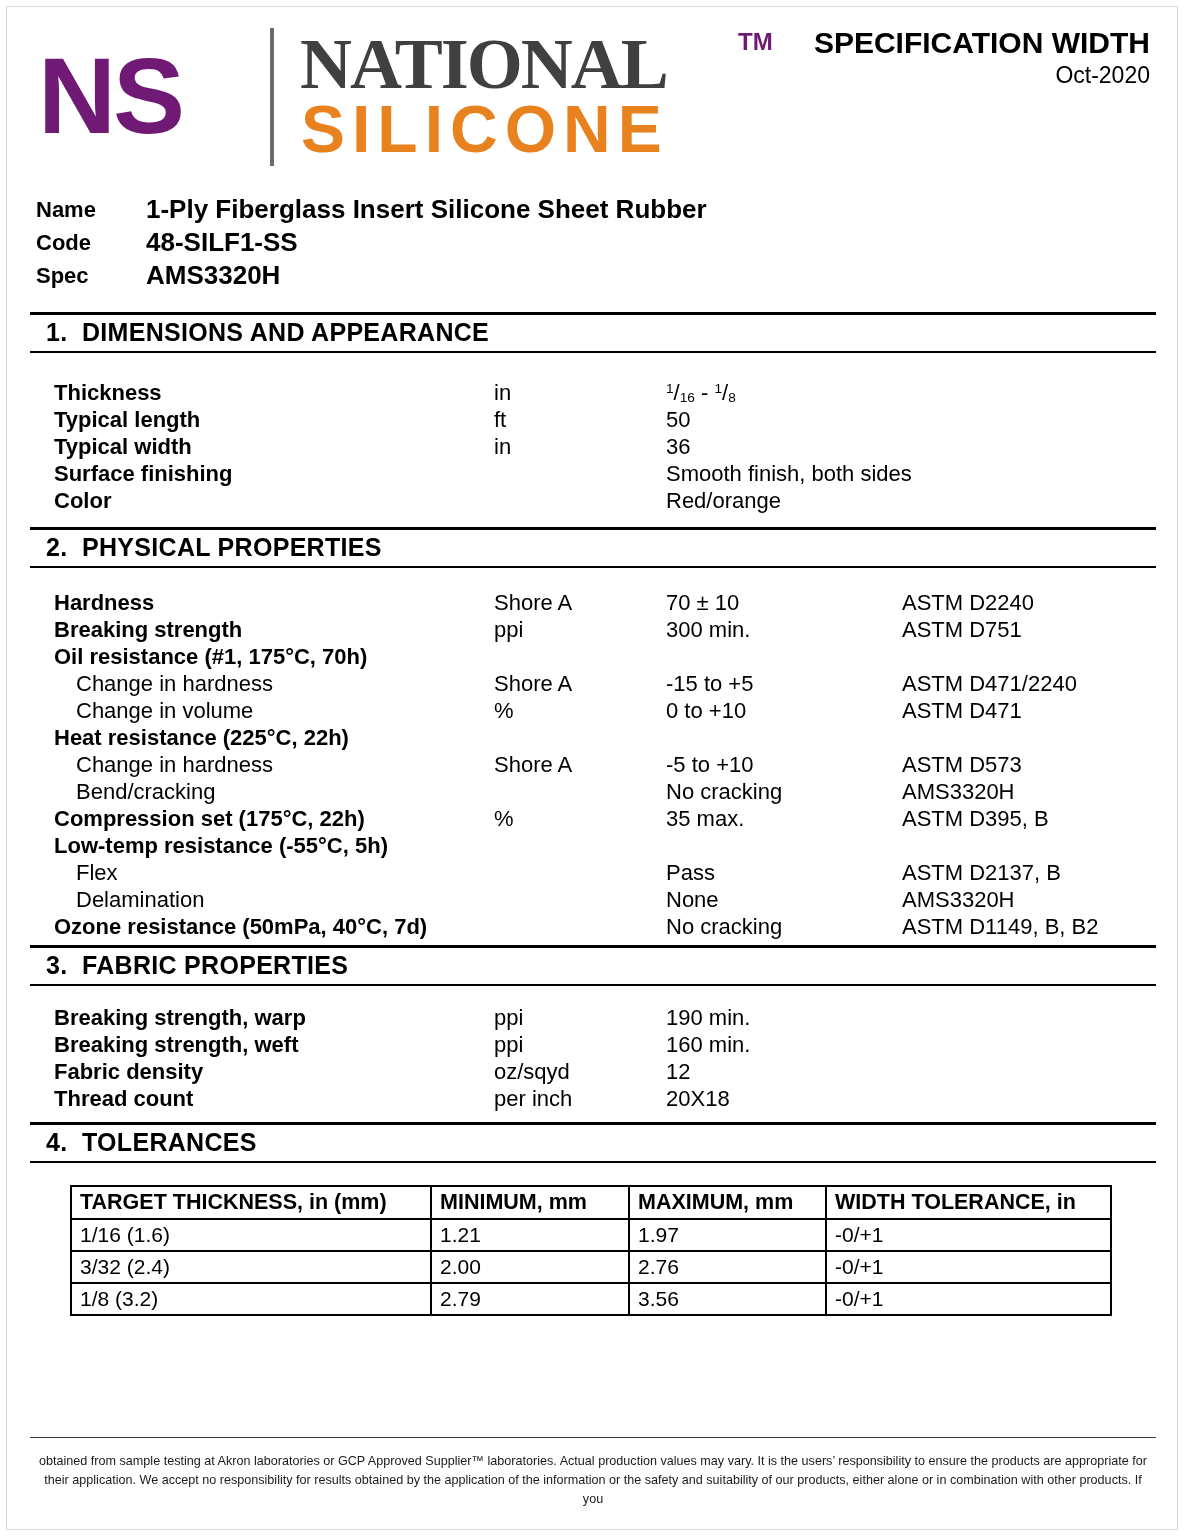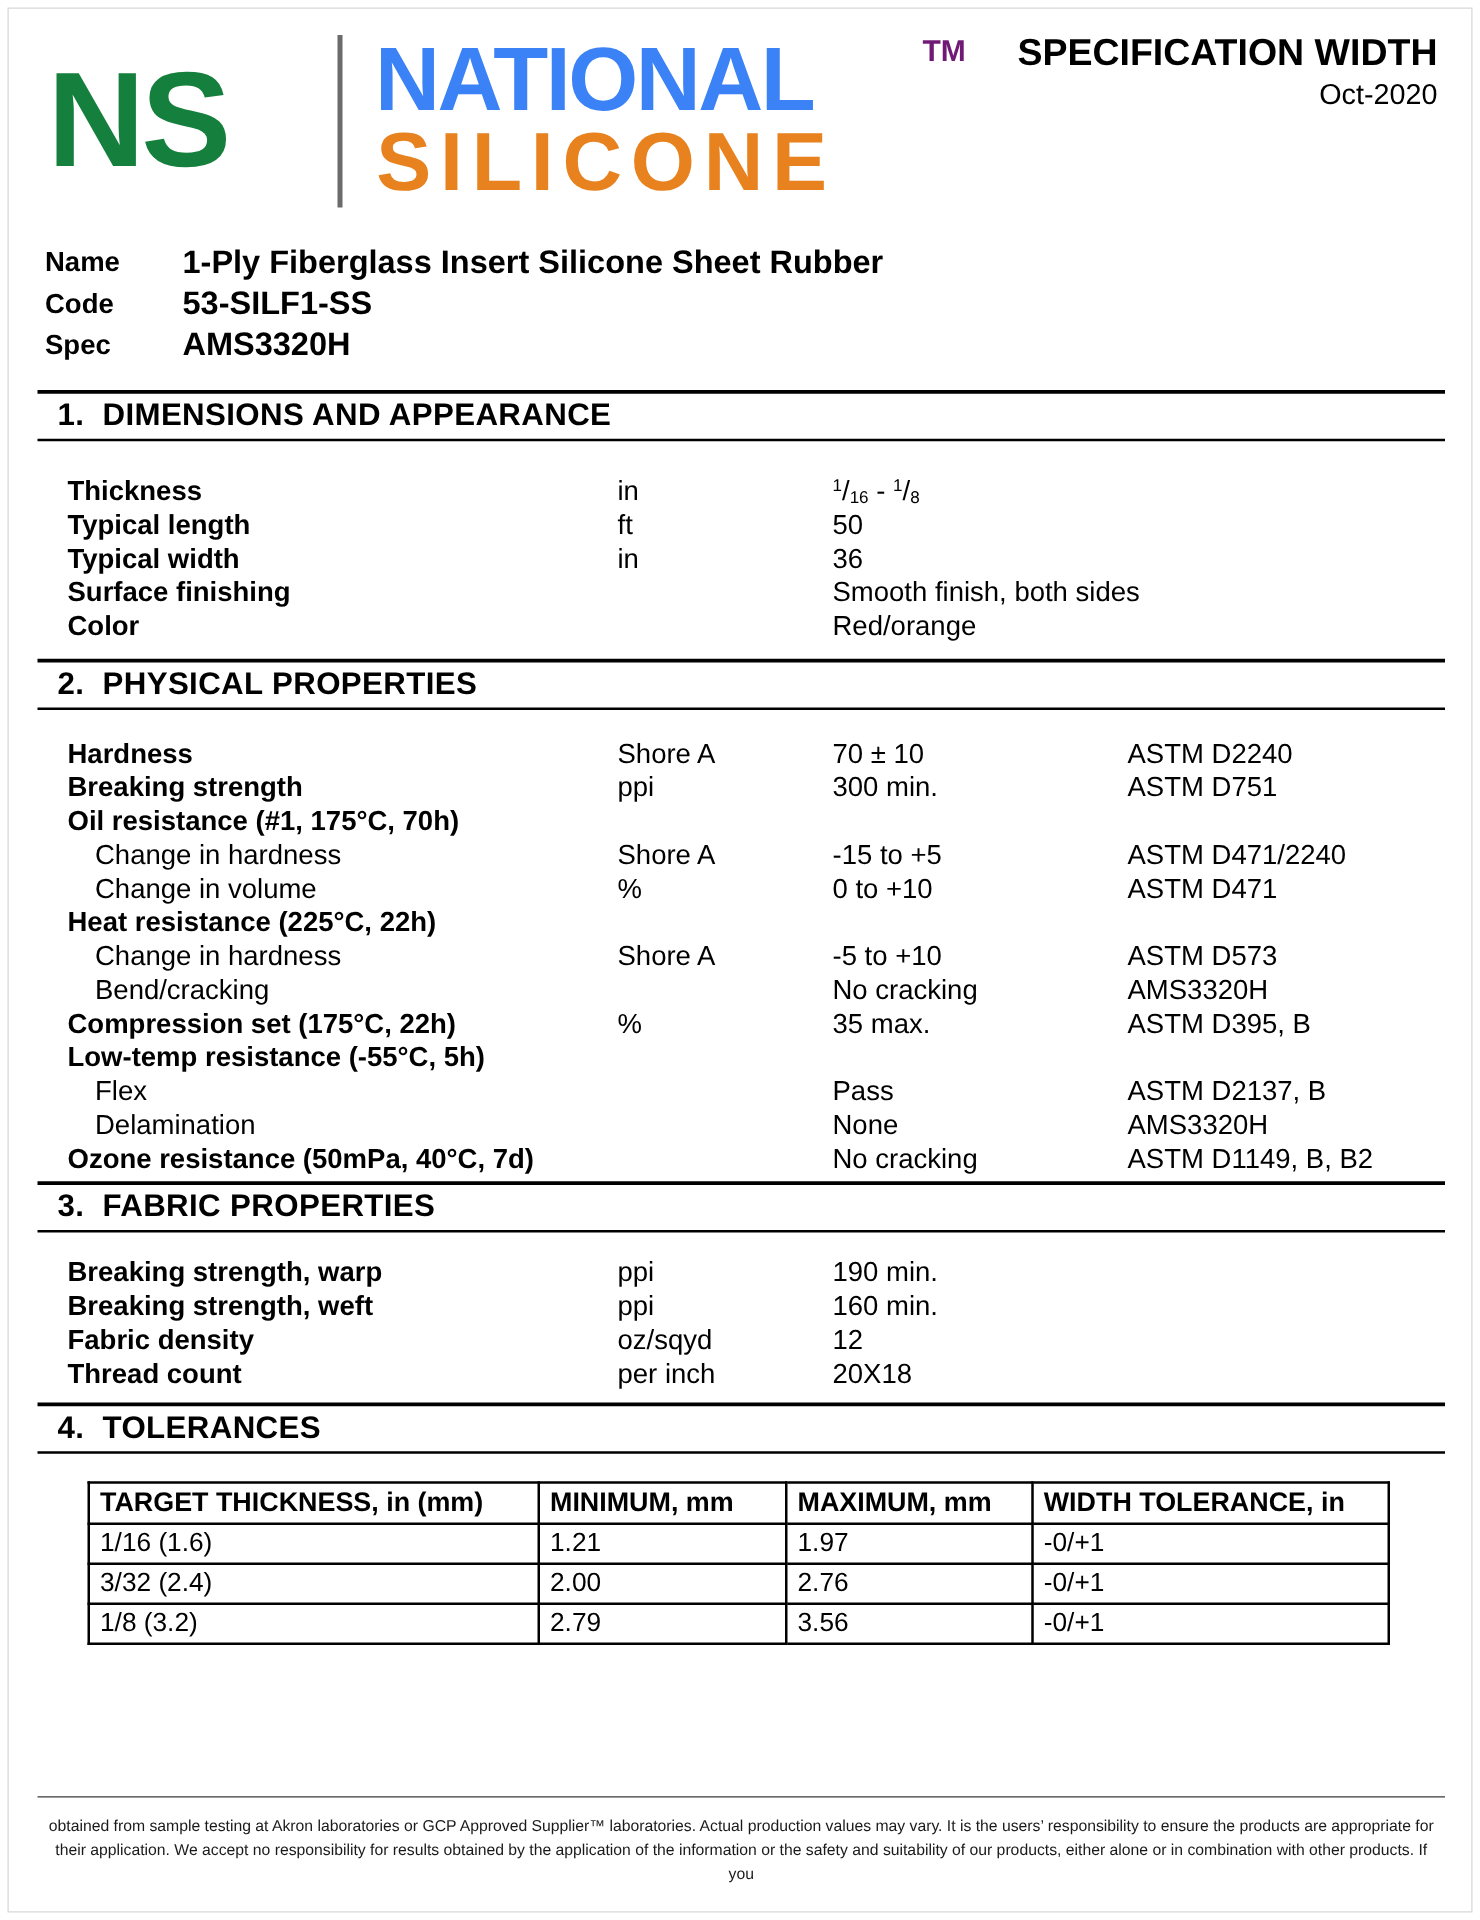--- a/index.html
+++ b/index.html
@@ -46,41 +46,41 @@
     width: 740px;
   }
   .logo-ns {
     position: absolute;
     left: 0;
     top: 22px;
     font-size: 108px;
     font-weight: bold;
     letter-spacing: -3px;
     line-height: 1;
-    color: #15803d;
+    color: #701a75;
     font-family: "Liberation Sans", sans-serif;
   }
   .logo-bar {
     position: absolute;
     left: 232px;
     top: 8px;
     width: 4px;
     height: 138px;
     background: #6b6b6b;
   }
   .logo-national {
     position: absolute;
     left: 262px;
     top: 8px;
     font-size: 72px;
     font-weight: bold;
     letter-spacing: -2px;
     line-height: 1;
-    color: #3b82f6;
-    font-family: Liberation Sans, sans-serif;
+    color: #404040;
+    font-family: Liberation Serif, serif;
     white-space: nowrap;
   }
   .logo-tm {
     position: absolute;
     left: 700px;
     top: 8px;
     font-size: 24px;
     font-weight: bold;
     color: #701a75;
     font-family: "Liberation Sans", sans-serif;
@@ -262,21 +262,21 @@
     </div>
   </div>
 
   <div class="ident">
     <div class="ident-row">
       <div class="ident-label">Name</div>
       <div class="ident-value">1-Ply Fiberglass Insert Silicone Sheet Rubber</div>
     </div>
     <div class="ident-row">
       <div class="ident-label">Code</div>
-      <div class="ident-value">53-SILF1-SS</div>
+      <div class="ident-value">48-SILF1-SS</div>
     </div>
     <div class="ident-row">
       <div class="ident-label">Spec</div>
       <div class="ident-value">AMS3320H</div>
     </div>
   </div>
 
   <div class="sec" style="top:312px;">
     <div class="sec-rule-top"></div>
     <div class="sec-head">

